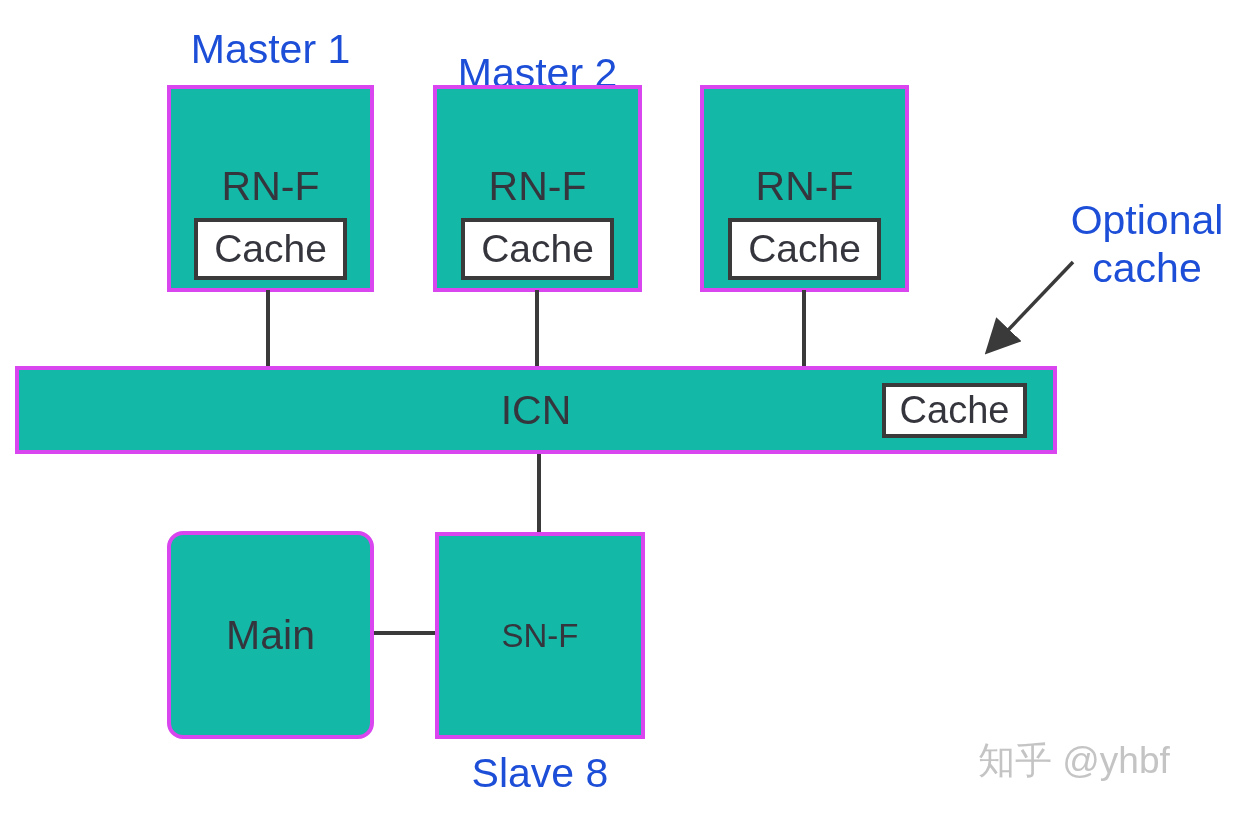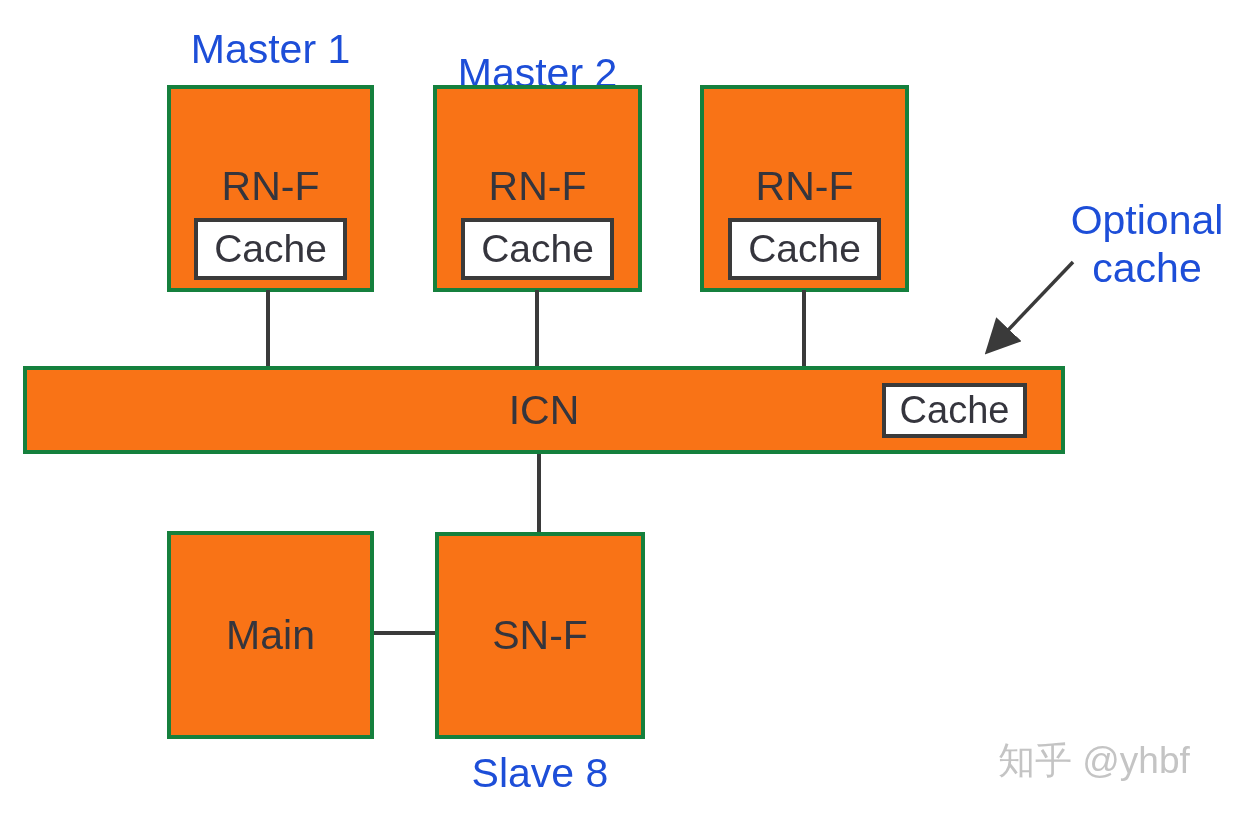--- a/index.html
+++ b/index.html
@@ -2,55 +2,55 @@
 <html><head>
 <meta charset="utf-8">
 <style>
   html,body{margin:0;padding:0;background:#ffffff;}
   #stage{
     position:relative;width:1238px;height:815px;background:#ffffff;overflow:hidden;
     font-family:"Liberation Sans", sans-serif;color:#35353d;
   }
   .lbl{position:absolute;text-align:center;font-size:41px;line-height:46px;color:#1d4ed8;}
   .box{
-    position:absolute;border:4px solid #15803d;background:#f97316;box-sizing:border-box;
+    position:absolute;border:4px solid #d946ef;background:#14b8a6;box-sizing:border-box;
   }
   .master-box{
     top:85px;width:207px;height:207px;
     display:flex;flex-direction:column;align-items:center;justify-content:flex-end;
     padding-bottom:8px;
   }
   .rnf{font-size:41px;line-height:44px;margin-bottom:10px;}
   .cache-box{
     border:4px solid #3a3a3a;box-sizing:border-box;background:#fff;
     width:153px;height:62px;display:flex;align-items:center;justify-content:center;
     font-size:39px;
   }
   .vline,.hline{position:absolute;background:#3a3a3a;}
   #icn-bar{
-    left:23px;top:366px;width:1042px;height:88px;
+    left:15px;top:366px;width:1042px;height:88px;
     display:flex;align-items:center;justify-content:center;font-size:41px;
   }
   #icn-cache{
     position:absolute;left:882px;top:383px;width:145px;height:55px;font-size:38px;
   }
   #main-memory{
     left:167px;top:531px;width:207px;height:208px;
     display:flex;flex-direction:column;align-items:center;justify-content:center;
-    font-size:41px;line-height:52px;
+    font-size:41px;line-height:52px;border-radius:16px;
   }
   #snf-box{
     left:435px;top:532px;width:210px;height:207px;
-    display:flex;align-items:center;justify-content:center;font-size:41px;
+    display:flex;align-items:center;justify-content:center;font-size:33px;
   }
   #optional-note{left:1052px;top:196px;width:190px;line-height:48px;}
   #slave-caption{left:435px;top:750px;width:210px;}
   #arrow-svg{position:absolute;left:930px;top:235px;width:170px;height:135px;}
   #watermark{
-    position:absolute;left:998px;top:736px;width:230px;
+    position:absolute;left:978px;top:736px;width:230px;
     font-size:37px;color:#c4c4c4;text-align:left;white-space:nowrap;
   }
 </style>
 </head>
 <body>
 
 <div id="stage">
 
   <div class="lbl" style="left:167px;top:26px;width:207px;">Master 1</div>
   <div class="lbl" style="left:433px;top:26px;width:209px;margin-top:24px;">Master 2</div>

